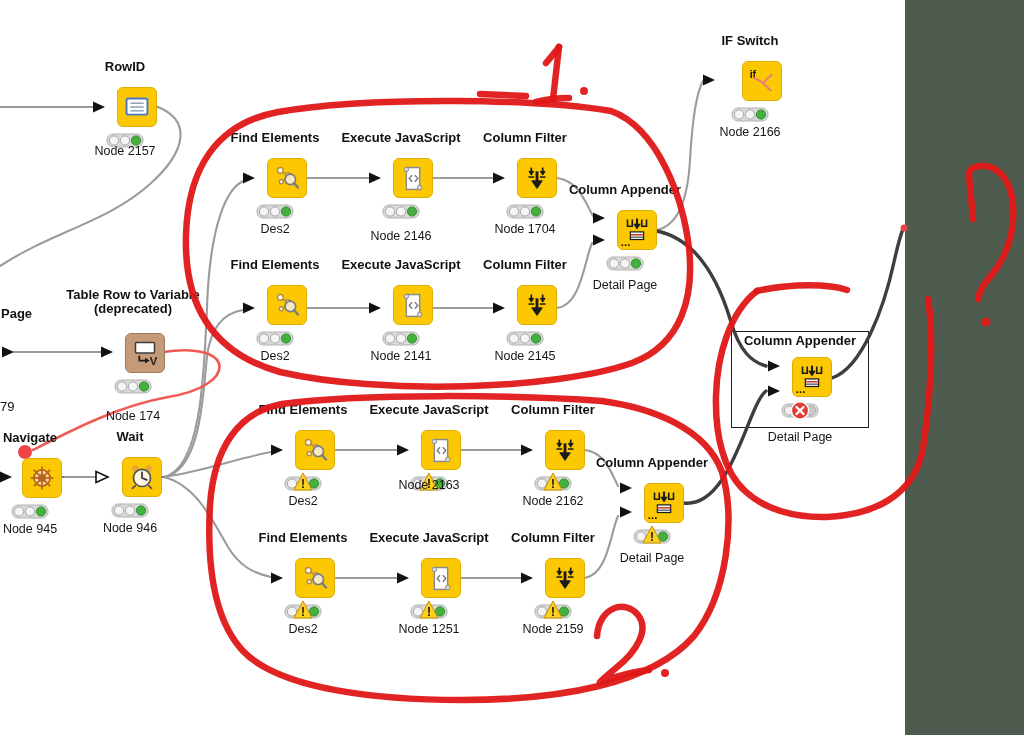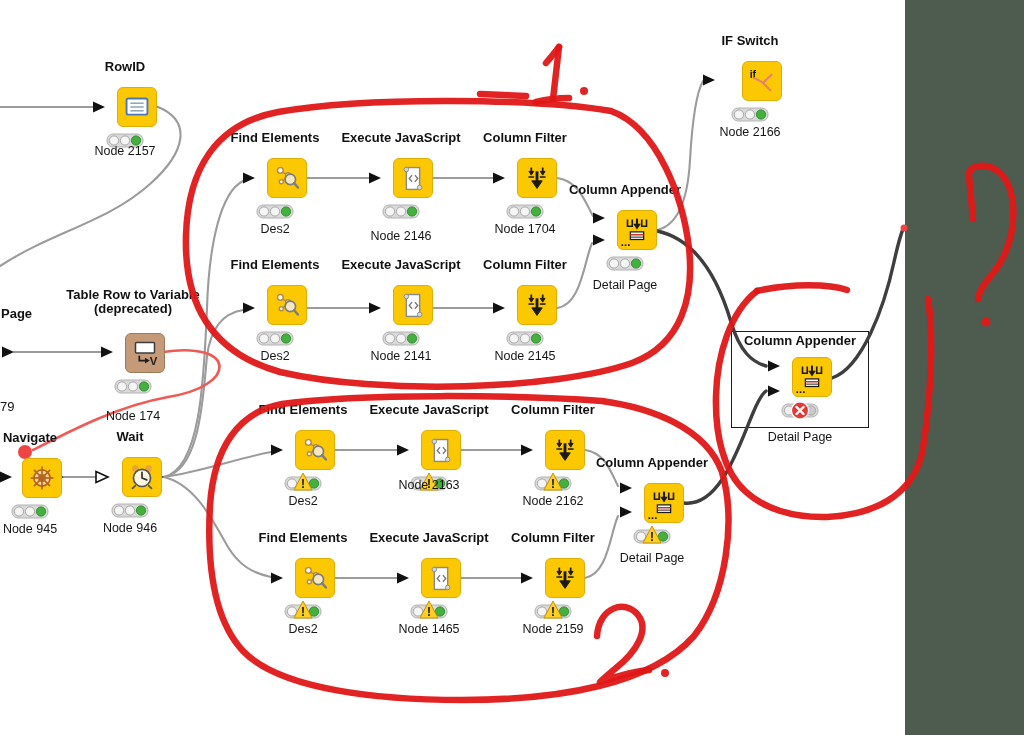--- a/index.html
+++ b/index.html
@@ -422,21 +422,21 @@
    <circle cx="27" cy="30" r="2.4" fill="#d8d8d8" stroke="#8a8a8a" stroke-width="1"></circle>
    <path d="M19,17 l-3,3.5 3,3.5 M22,17 l3,3.5 -3,3.5" fill="none" stroke="#777" stroke-width="1.4"></path>
           </svg></div>
         <div class="node-tl" style="top: 41px;"><svg width="44" height="25" viewBox="-2 0 44 25">
             <rect x="2" y="6" width="36" height="13" rx="6" fill="#d9d9d9" stroke="#b3b3b3"></rect>
             <circle cx="9" cy="12.5" r="4.6" fill="#f5f5f5" stroke="#a8a8a8" stroke-width="1"></circle>
             <circle cx="31" cy="12.5" r="4.6" fill="#44b13f" stroke="#2f8f2c" stroke-width="1"></circle>
             <polygon points="20,2 29,19 11,19" fill="#ffd024" stroke="#c79100" stroke-width="1"></polygon>
             <text x="20" y="17" text-anchor="middle" font-size="12" font-weight="bold" fill="#111" font-family="Liberation Sans,sans-serif">!</text>
           </svg></div>
-        <div class="node-label" style="top: 64px;">Node 1465</div>
+        <div class="node-label" style="top: 64px;">Node 1251</div>
       </div>
       <div class="node-wrap" style="left: 533px; top: 558px;">
         <div class="node-title" style="top: -27px;">Column Filter</div>
         <div class="node-square yellow"><svg width="38" height="38" viewBox="0 0 40 40">
             <g stroke="#1a1a1a" fill="#1a1a1a">
    <line x1="14" y1="9" x2="14" y2="14" stroke-width="1.8"></line>
               <polygon points="11.5,13 16.5,13 14,17"></polygon>
    <line x1="11" y1="19" x2="17" y2="19" stroke-width="1.6"></line>
    <line x1="26" y1="9" x2="26" y2="14" stroke-width="1.8"></line>
               <polygon points="23.5,13 28.5,13 26,17"></polygon>

